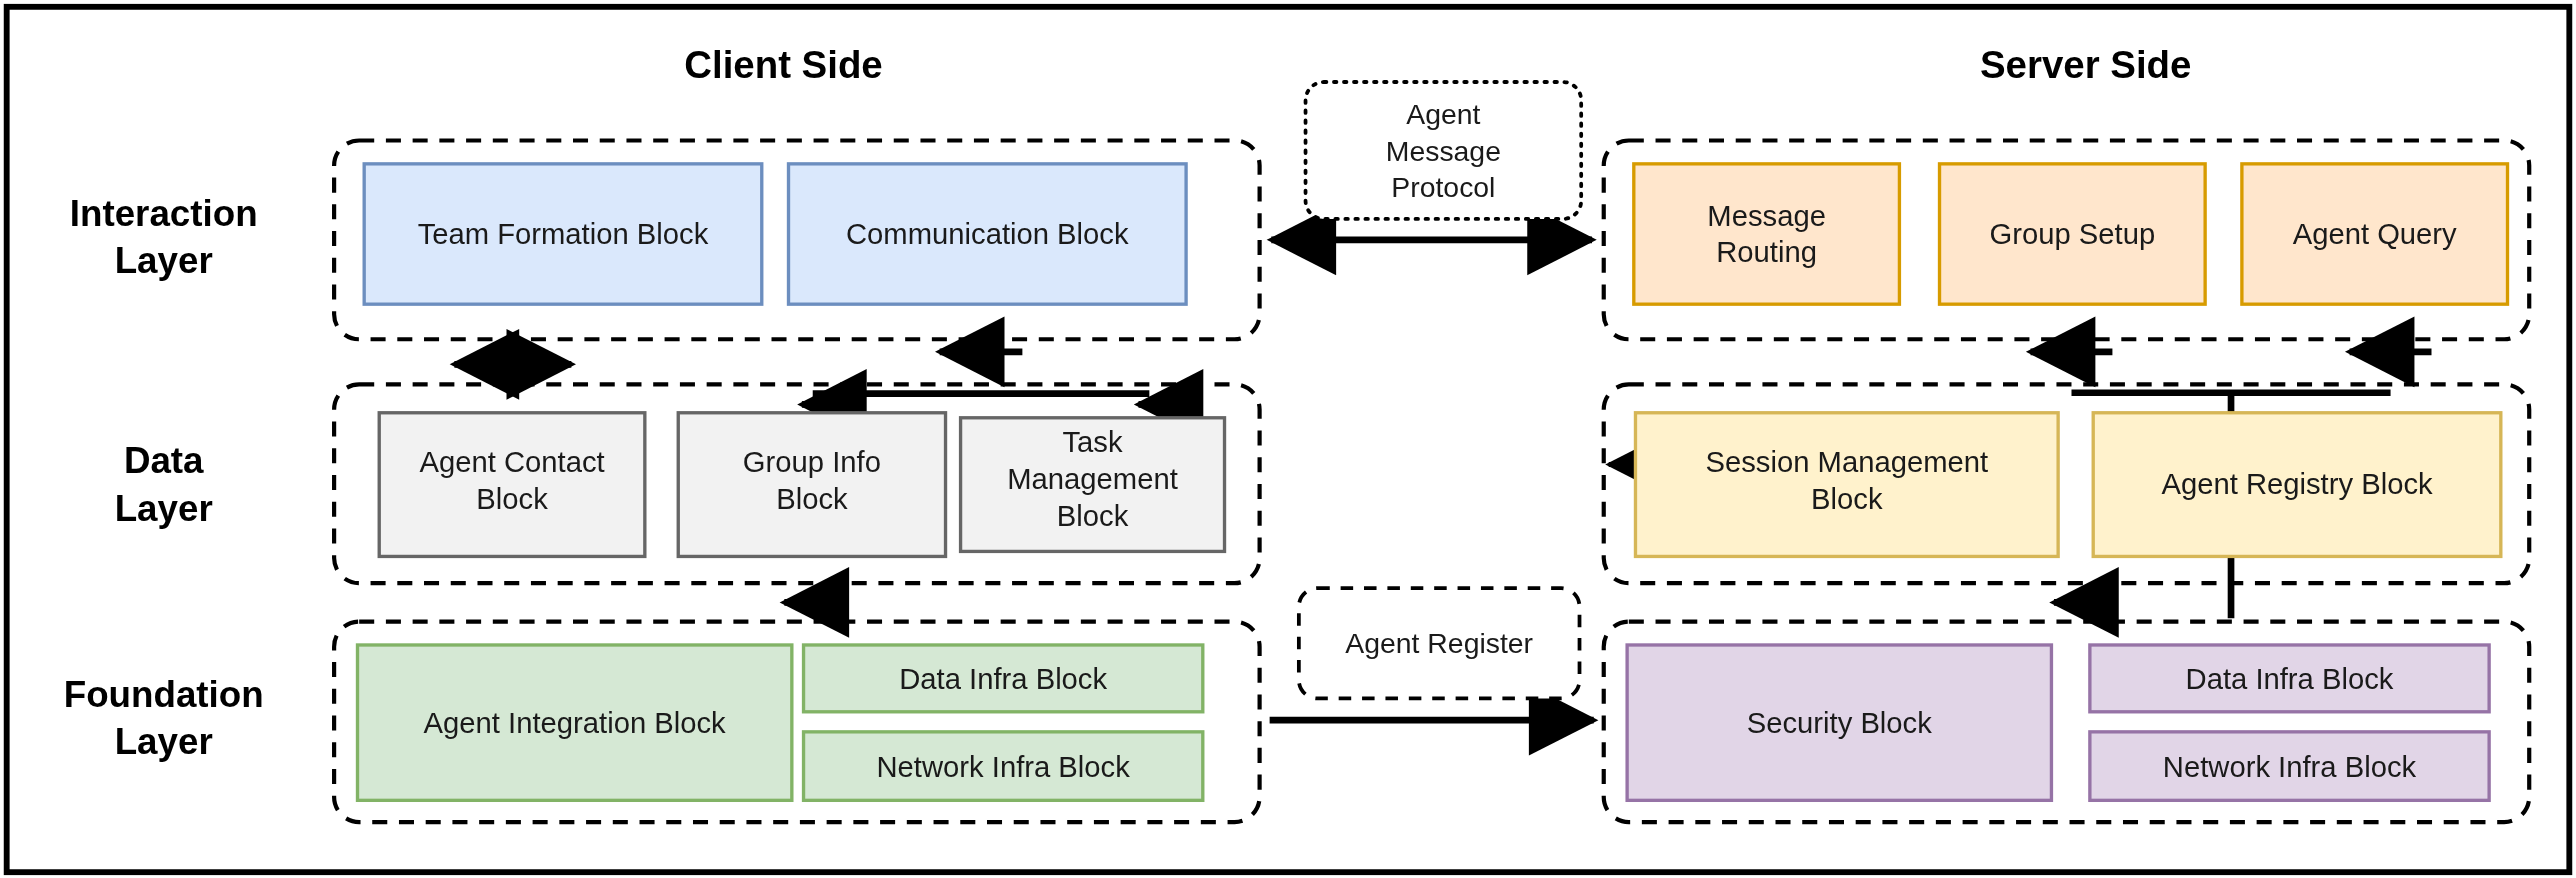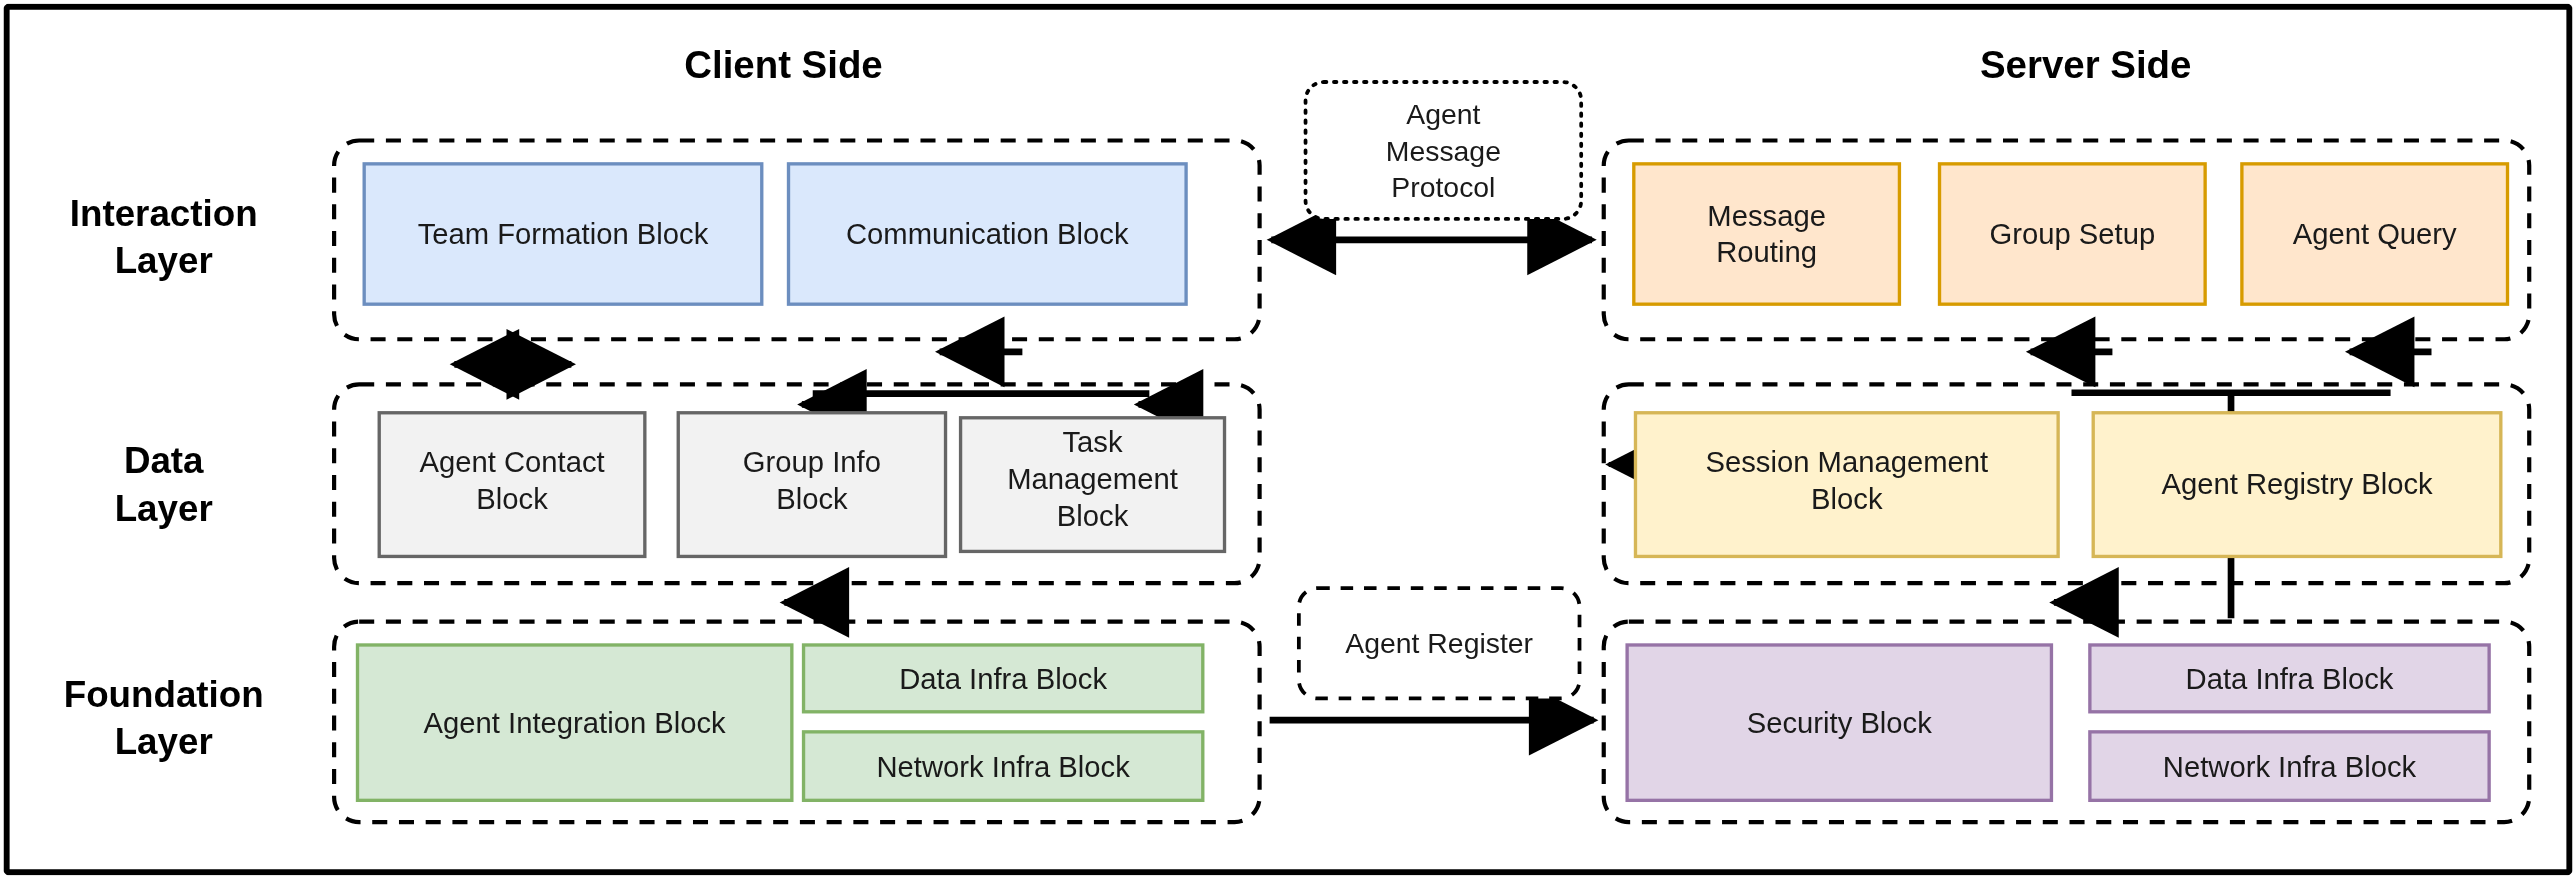--- a/index.html
+++ b/index.html
@@ -9,21 +9,20 @@
   }
   body {
     font-family: "Liberation Sans", sans-serif;
   }
   #stage {
     position: relative;
     width: 2576px;
     height: 879px;
     background: #ffffff;
     overflow: hidden;
-    border-radius: 18px;
   }
   svg#diagram {
     position: absolute;
     left: 0;
     top: 0;
     width: 2576px;
     height: 879px;
   }
   .outer-frame {
     fill: none;

